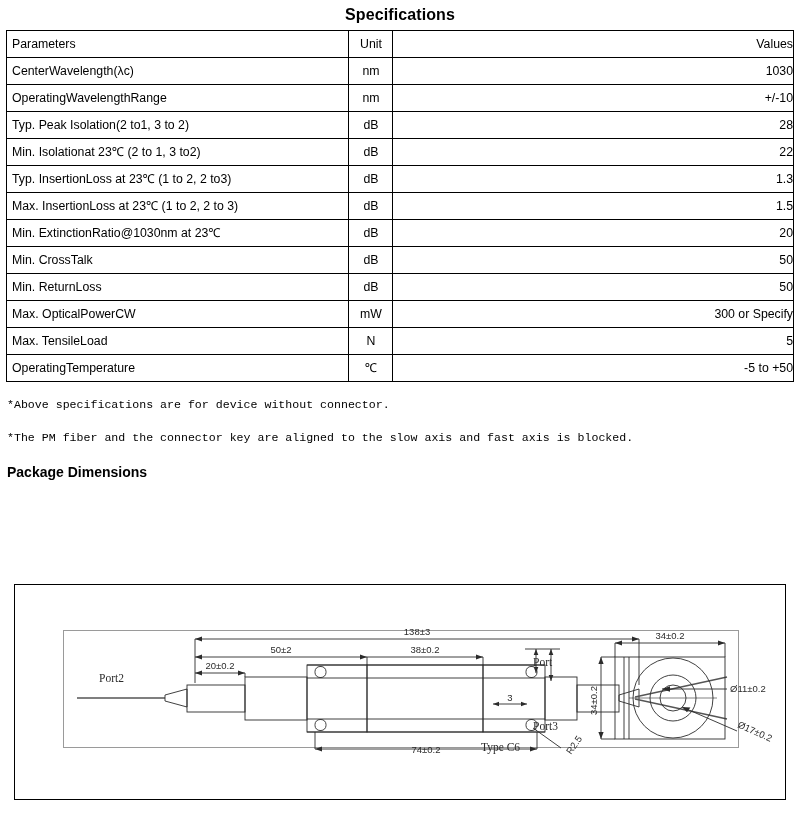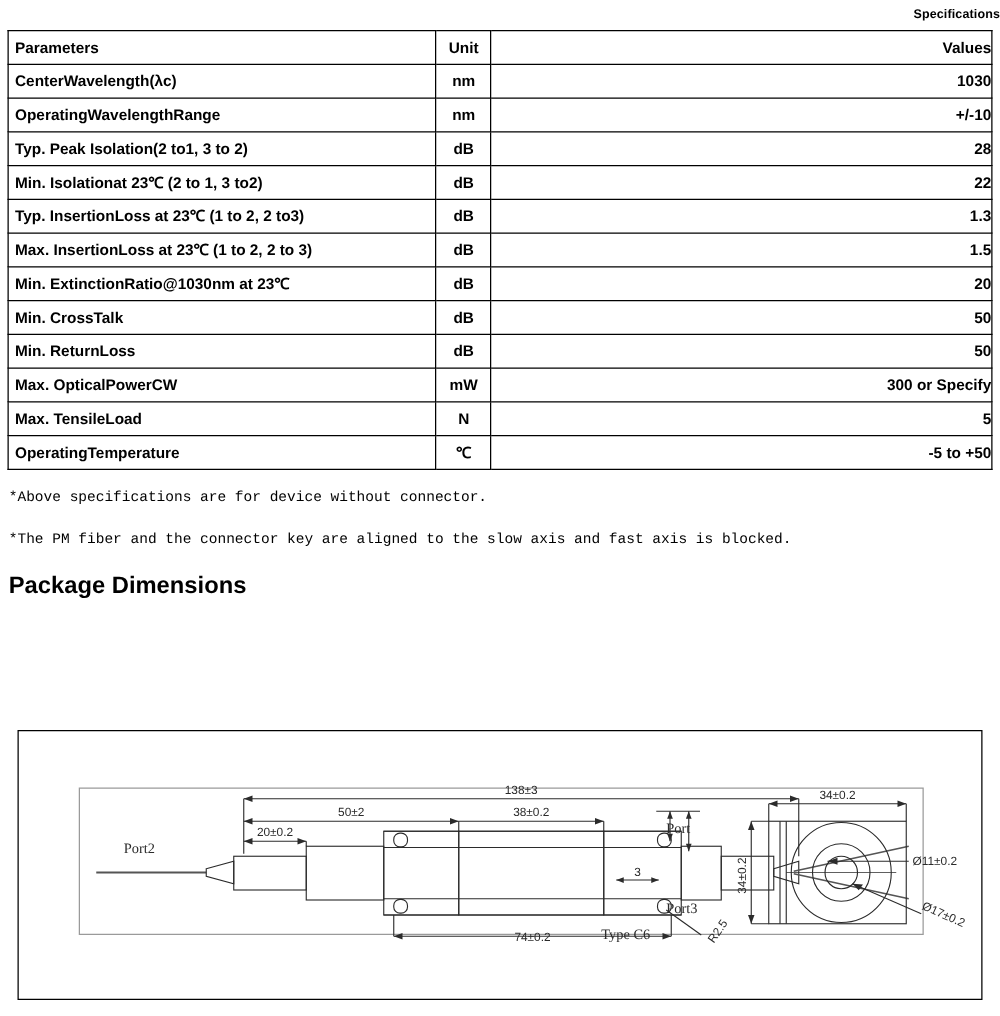--- a/index.html
+++ b/index.html
@@ -11,41 +11,41 @@
     width: 800px;
     height: 813px;
     font-family: "Liberation Sans", sans-serif;
     color: #000000;
     position: relative;
     overflow: hidden;
   }
 
   
   .spec-title {
-    text-align: right;
-    font-size: 10px;
+    text-align: center;
+    font-size: 16px;
     font-weight: bold;
     line-height: 1;
     padding-top: 7px;
     padding-bottom: 7px;
     letter-spacing: 0.1px;
   }
 
   
   table.spec {
     border-collapse: collapse;
     width: 788px;
     margin-left: 6px;
     table-layout: fixed;
   }
   table.spec td {
     border: 1.6px solid #000000;
     height: 26px;
     font-size: 12.3px;
-    font-weight: bold;
+    font-weight: normal;
     padding: 0 0 0 5px;
     line-height: 1.05;
     vertical-align: middle;
     white-space: nowrap;
     overflow: hidden;
   }
   table.spec td.unit {
     text-align: center;
     padding: 0;
   }
@@ -70,21 +70,21 @@
   .note {
     font-size: 11.6px;
     line-height: 1;
     margin-bottom: 21px;
     white-space: nowrap;
     font-family: Liberation Mono, monospace;
   }
 
   
   .pkg-title {
-    font-size: 19px;
+    font-size: 14px;
     font-weight: bold;
     margin-left: 7px;
     margin-top: 2px;
     margin-bottom: 9px;
   }
 
   .drawing-frame {
     position: absolute;
     left: 14px;
     top: 584px;

